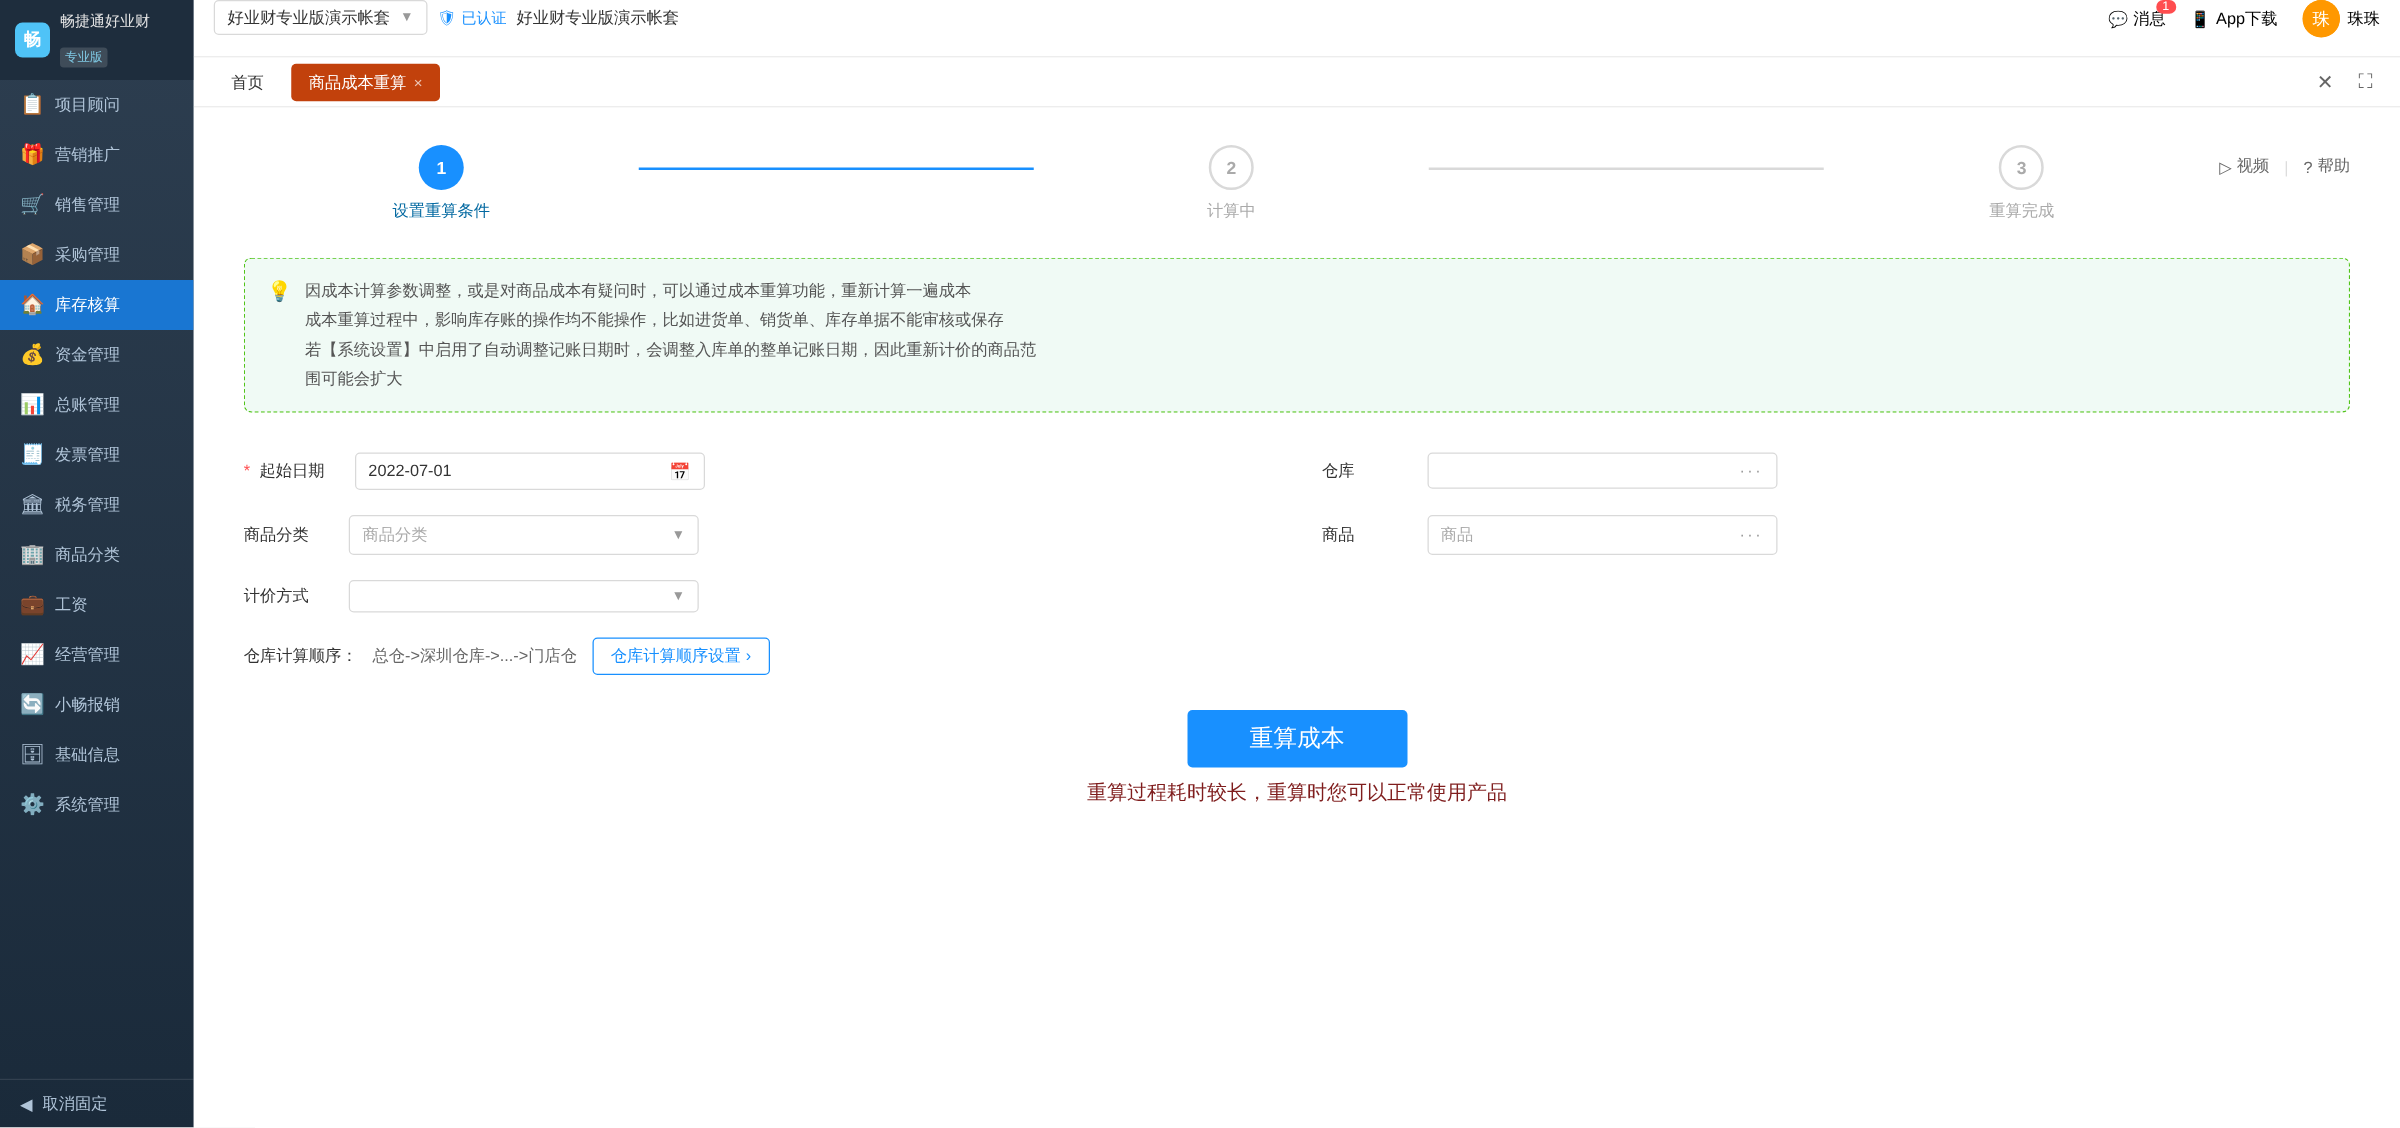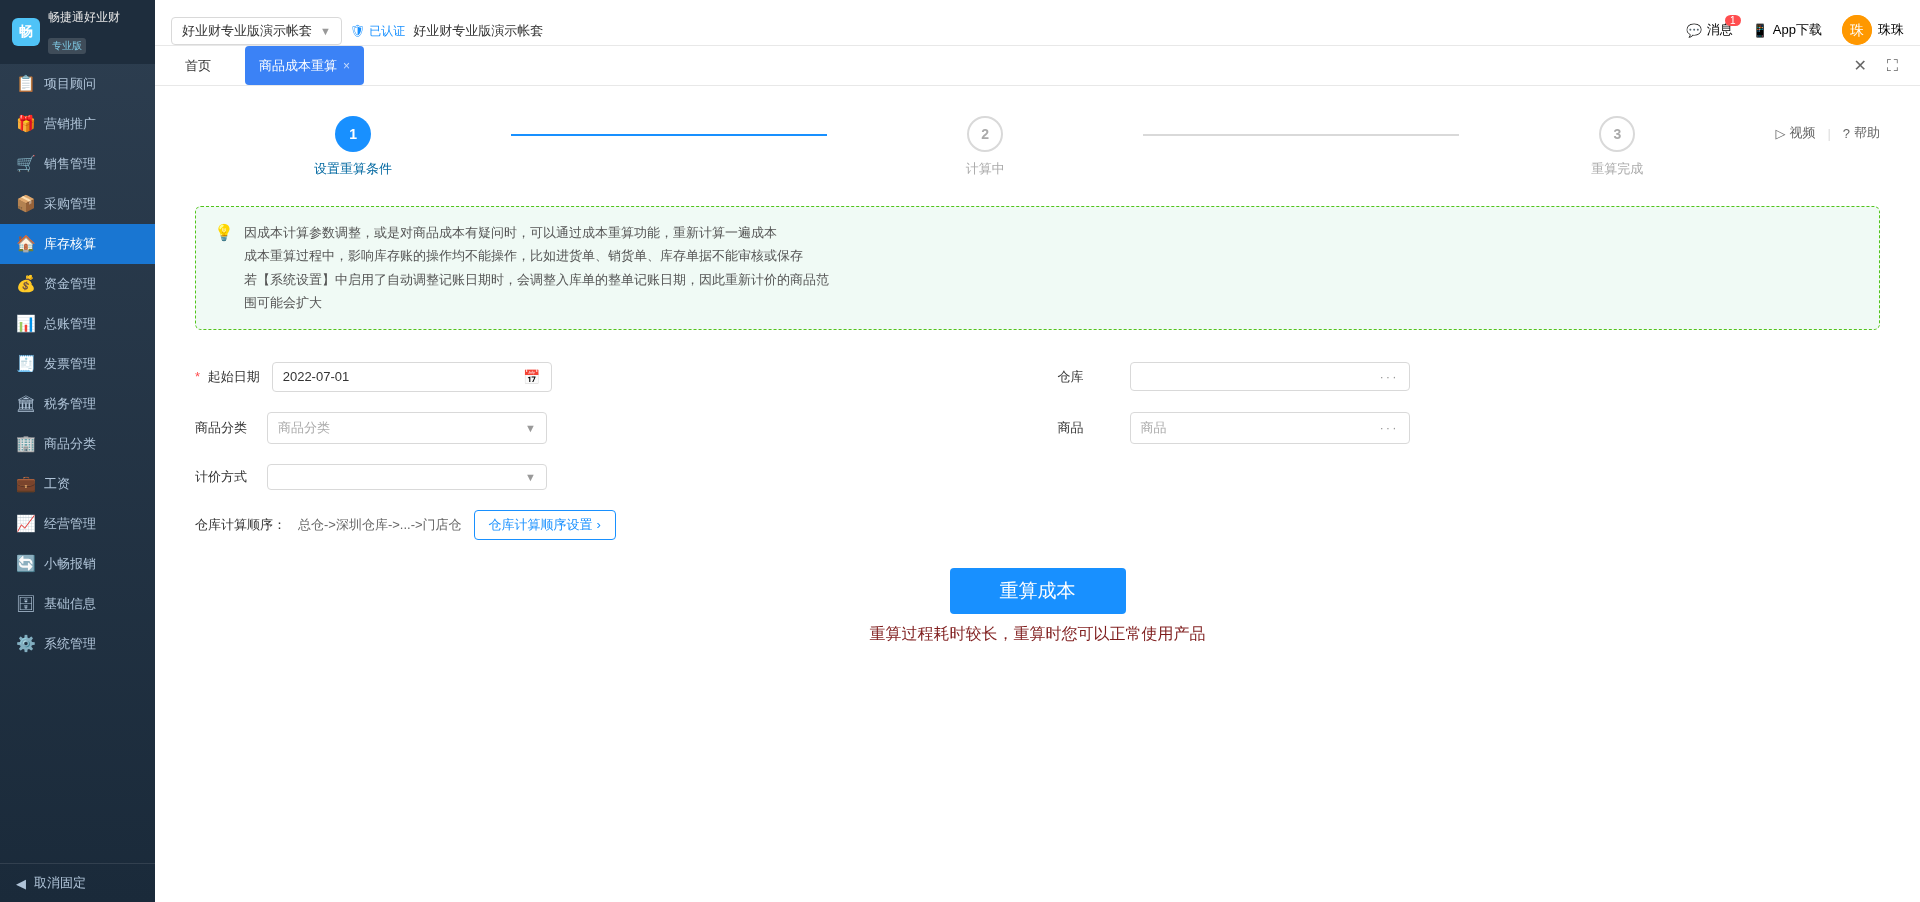--- a/index.html
+++ b/index.html
@@ -90,21 +90,21 @@
       flex-direction: column;
       overflow: hidden;
       background: #f0f2f5;
     }
 
     
     .topbar {
       background: white;
       height: 46px;
       display: flex;
-      align-items: flex-end;
+      align-items: flex-start;
       padding: 0 16px;
       border-bottom: 1px solid #e8e8e8;
       flex-shrink: 0;
     }
     .topbar-account {
       display: flex;
       align-items: center;
       gap: 8px;
     }
     .topbar-account-select {
@@ -176,37 +176,38 @@
       align-items: center;
       justify-content: center;
       overflow: hidden;
     }
 
     
     .tabbar {
       background: white;
       height: 40px;
       display: flex;
+      align-items: center;
       padding: 0 16px;
       border-bottom: 1px solid #e8e8e8;
       flex-shrink: 0;
-      gap: 20px;
+      gap: 8px;
     }
     .tab {
       padding: 6px 14px;
       border-radius: 4px;
       cursor: pointer;
       font-size: 13px;
       display: flex;
       align-items: center;
       gap: 6px;
     }
     .tab.default { color: #333; }
     .tab.active {
-      background: #3b82f6;
+      background: #c2410c;
       color: white;
     }
     .tab-close {
       font-size: 12px;
       opacity: 0.7;
       cursor: pointer;
     }
     .tabbar-actions {
       margin-left: auto;
       display: flex;
@@ -298,21 +299,21 @@
     .form-row {
       display: flex;
       align-items: center;
       margin-bottom: 20px;
       gap: 40px;
     }
     .form-field {
       display: flex;
       align-items: center;
       flex: 1;
-      gap: 12px;
+      gap: 24px;
     }
     .form-label {
       font-size: 13px;
       color: #333;
       white-space: nowrap;
       min-width: 60px;
     }
     .form-required { color: #ff4d4f; margin-right: 4px; }
     .form-input {
       flex: 1;

